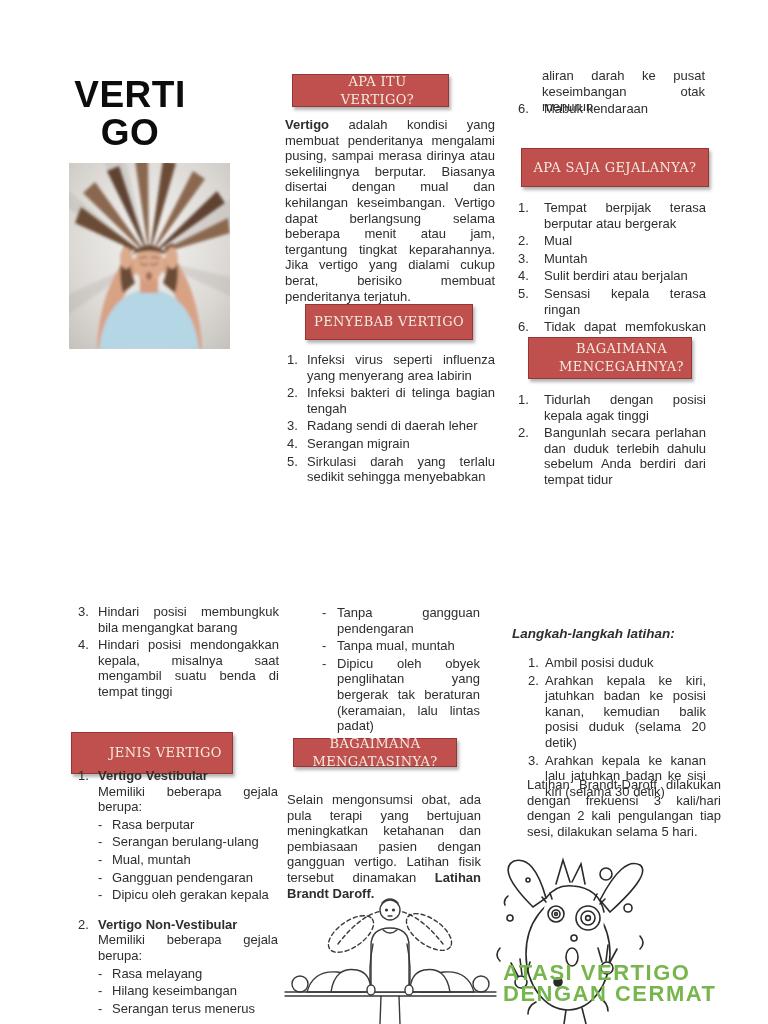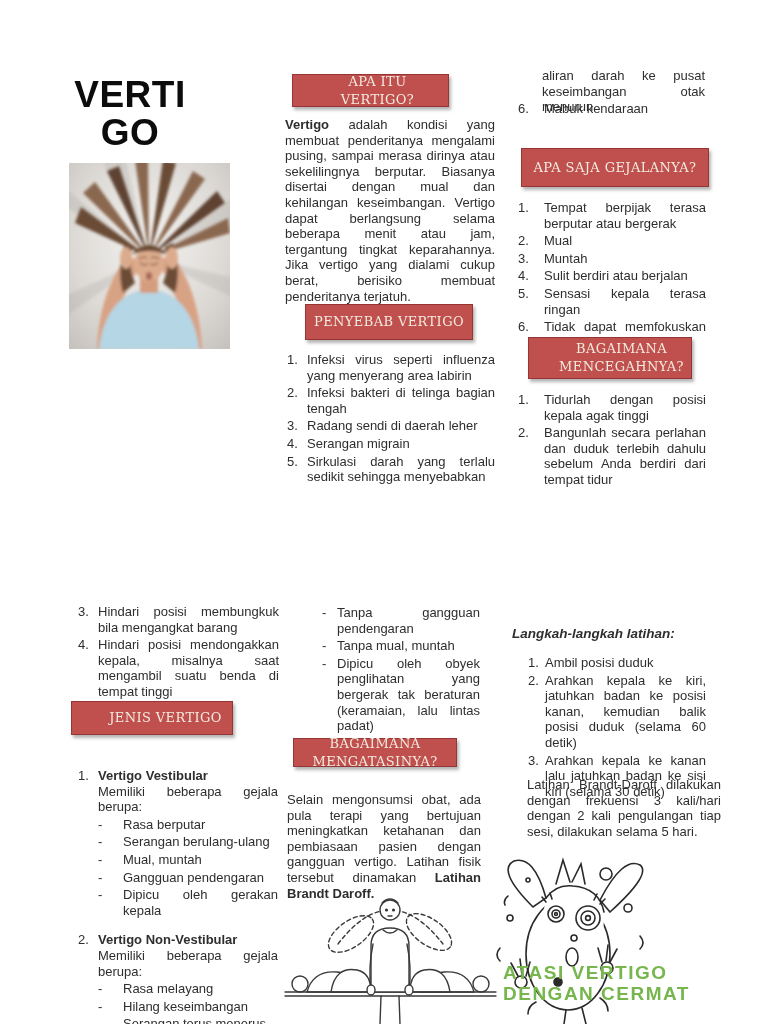--- a/index.html
+++ b/index.html
@@ -18,23 +18,23 @@
   .num{flex:none;width:20px;}
   .num.w24{width:26px;}
   .txt{flex:1;text-align:justify;}
   .dashlist .num{width:15px;}
   .jtype{display:flex;margin-bottom:14px;}
   .jtype .body{flex:1;}
   .jtitle{font-weight:bold;}
   .jsub{text-align:justify;}
   .jdash{display:flex;margin-top:2px;}
   .jdash .d{flex:none;width:14px;}
-  .jdash .t{flex:1;text-align:justify;margin-left:11px;}
+  .jdash .t{flex:1;text-align:justify;}
   .lheading{position:absolute;font-size:13.5px;font-weight:bold;font-style:italic;}
-  .tagline{position:absolute;font-size:19px;font-weight:bold;line-height:21px;
+  .tagline{position:absolute;font-size:22px;font-weight:bold;line-height:21px;
            letter-spacing:1.5px;color:#76b64c;z-index:5;}
   .imgbox{position:absolute;}
   svg{display:block;}
 </style>
 </head>
 <body>
 
 <div class="page">
 
   <div class="abs title" style="left:55px;top:76px;width:150px;text-align:center;">
@@ -188,21 +188,21 @@
     <div class="item">
         <span class="num">3.</span>
         <span class="txt">Hindari posisi membungkuk bila mengangkat barang</span>
       </div>
     <div class="item">
         <span class="num">4.</span>
         <span class="txt">Hindari posisi mendongakkan kepala, misalnya saat mengambil suatu benda di tempat tinggi</span>
       </div>
   </div>
 
-  <div class="hbox" style="left:71px;top:701px;width:162px;height:34px;padding-left:33px;">
+  <div class="hbox" style="left:71px;top:732px;width:162px;height:42px;padding-left:33px;">
     <span>JENIS VERTIGO</span>
   </div>
 
   <div class="nlist" style="left:78px;top:768px;width:200px;">
     <div class="jtype">
       <span class="num">1.</span>
       <div class="body">
         <div class="jtitle">Vertigo Vestibular</div>
         <div class="jsub">Memiliki beberapa gejala berupa:</div>
         <div class="jdash">
@@ -307,21 +307,21 @@
 
   <div class="lheading" style="left:512px;top:626px;">Langkah-langkah latihan:</div>
 
   <div class="nlist" style="left:528px;top:655px;width:178px;">
     <div class="item">
         <span class="num" style="width:17px;">1.</span>
         <span class="txt">Ambil posisi duduk</span>
       </div>
     <div class="item">
         <span class="num" style="width:17px;">2.</span>
-        <span class="txt">Arahkan kepala ke kiri, jatuhkan badan ke posisi kanan, kemudian balik posisi duduk (selama 60 detik)</span>
+        <span class="txt">Arahkan kepala ke kiri, jatuhkan badan ke posisi kanan, kemudian balik posisi duduk (selama 20 detik)</span>
       </div>
     <div class="item">
         <span class="num" style="width:17px;">3.</span>
         <span class="txt">Arahkan kepala ke kanan lalu jatuhkan badan ke sisi kiri (selama 30 detik)</span>
       </div>
   </div>
 
   <div class="para" style="left:527px;top:777px;width:194px;">Latihan Brandt-Daroff dilakukan dengan frekuensi 3 kali/hari dengan 2 kali pengulangan tiap sesi, dilakukan selama 5 hari.</div>
 
   <div class="imgbox" style="left:488px;top:852px;width:175px;height:172px;">

